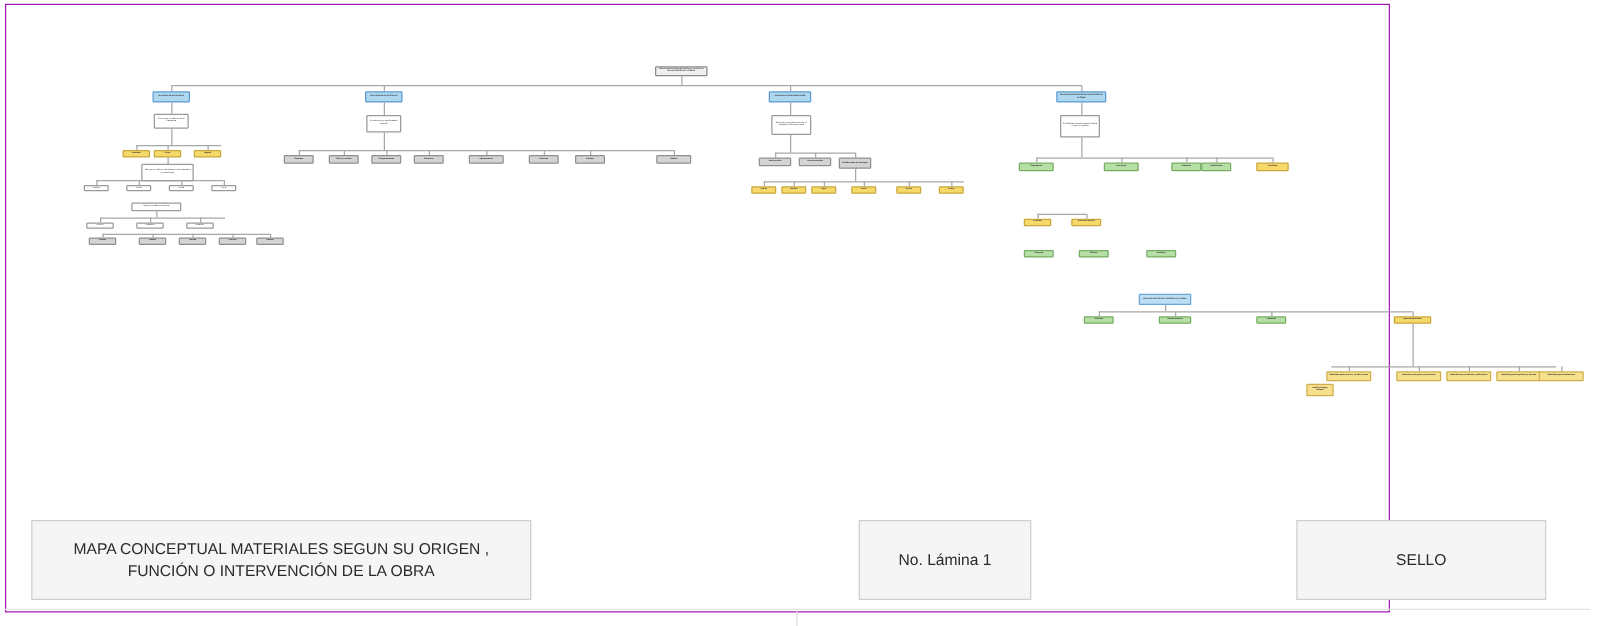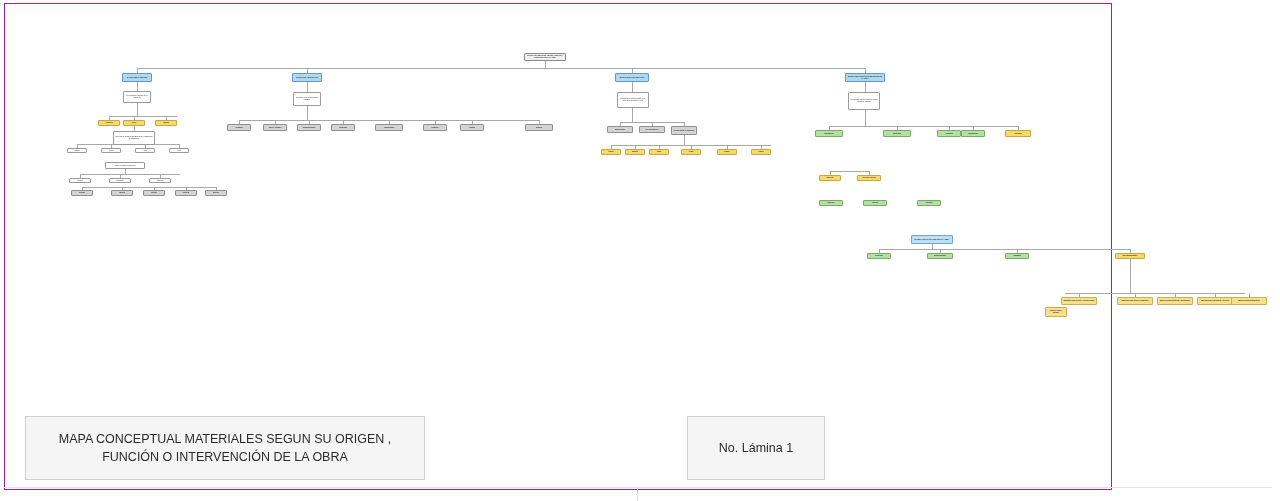--- a/index.html
+++ b/index.html
@@ -206,17 +206,18 @@
         <div class="node gold2" style="left: 1112px; top: 293px; width: 36px; height: 8px;">Materiales para pisos y pavimentos</div>
         <div class="node gold2" style="left: 1152px; top: 293px; width: 36px; height: 8px;">Materiales para cubiertas y techumbres</div>
         <div class="node gold2" style="left: 1192px; top: 293px; width: 36px; height: 8px;">Materiales para carpintería y herrería</div>
         <div class="node gold2" style="left: 1226px; top: 293px; width: 36px; height: 8px;">Materiales para instalaciones</div>
       </div>
   </div>
 
   <div class="titlebar">
     <div class="tcell t1">MAPA CONCEPTUAL  MATERIALES SEGUN SU ORIGEN , FUNCIÓN O INTERVENCIÓN DE LA OBRA</div>
     <div class="tcell t3">No. Lámina 1</div>
+    <div class="tcell t5">SELLO</div>
   </div>
 </div>
 
 <div class="footline"></div>
 <div class="footdiv"></div>
 
 </body></html>

